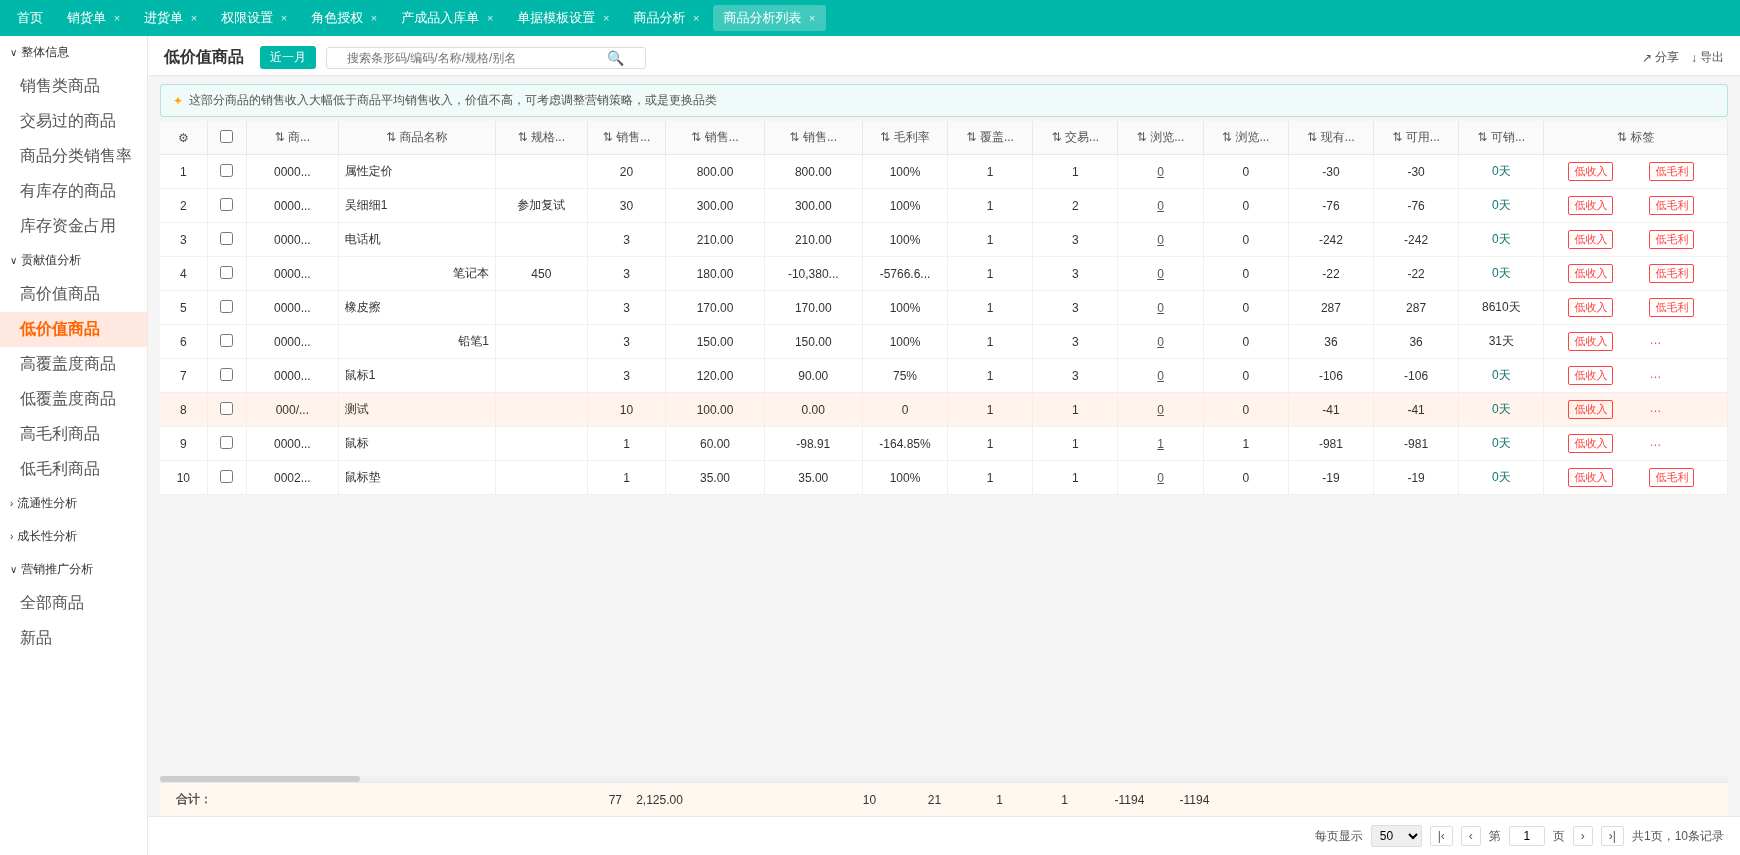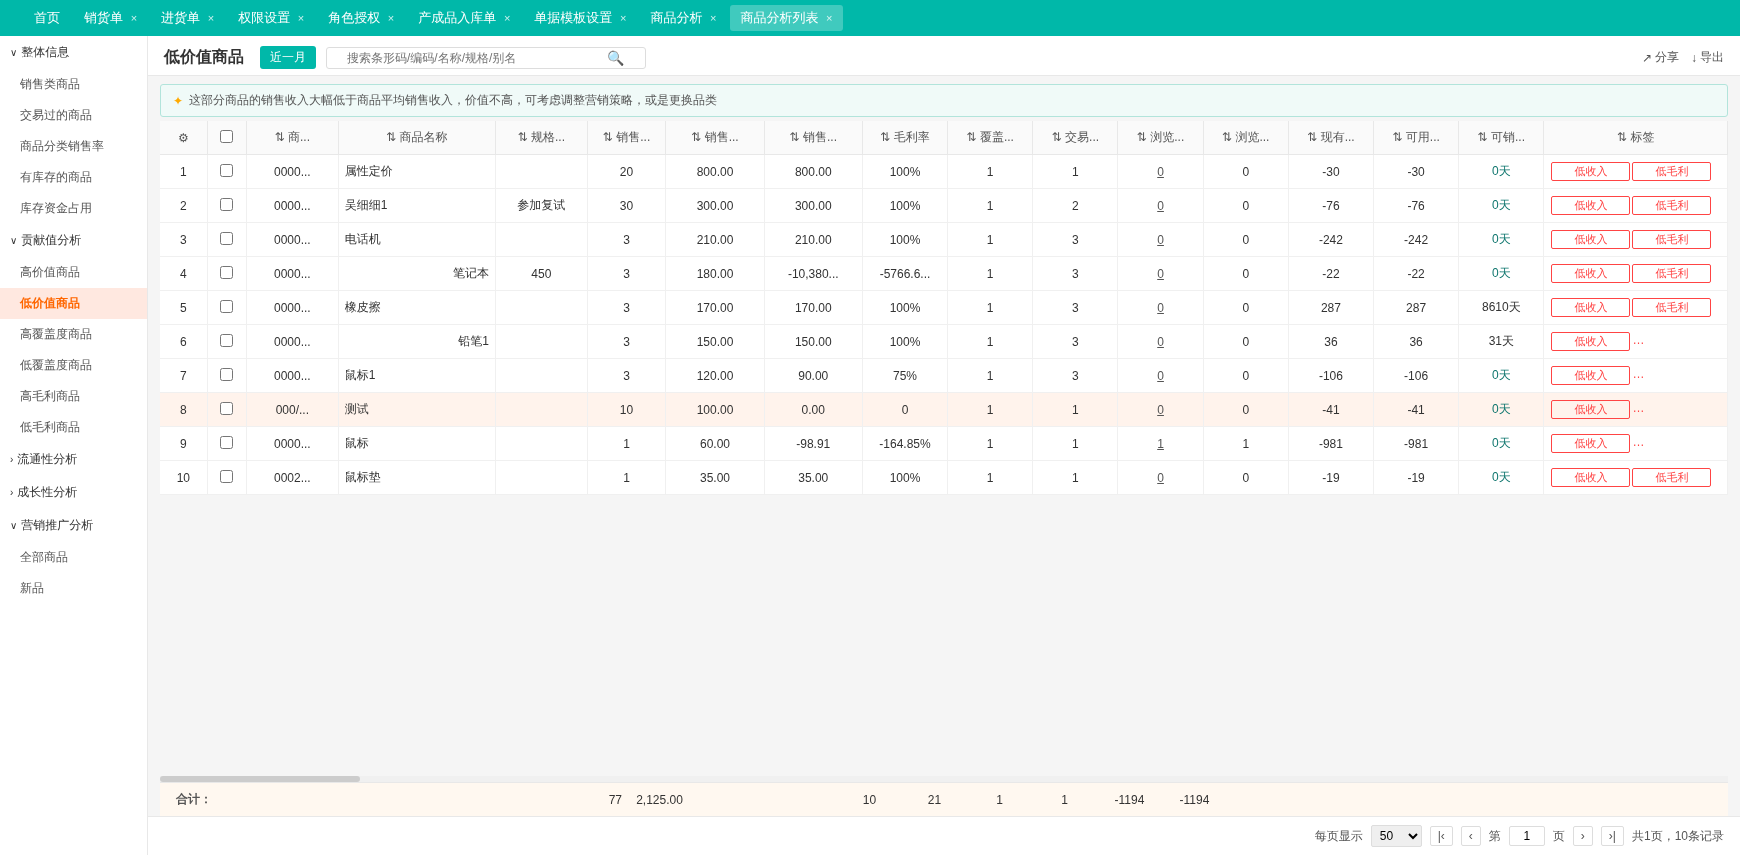--- a/index.html
+++ b/index.html
@@ -1,31 +1,31 @@
 <!DOCTYPE html>
 <html><head>
   <meta charset="utf-8">
   <style>
     * { margin: 0; padding: 0; box-sizing: border-box; }
     body { font-family: 'Microsoft YaHei', Arial, sans-serif; font-size: 12px; background: #f5f5f5; color: #333; width: 1740px; min-height: 855px; overflow-x: hidden; }
 
     
-    .top-nav { display: flex; align-items: center; background: #00b8a9; height: 36px; padding: 0 24px; gap: 4px; }
+    .top-nav { display: flex; align-items: center; background: #00b8a9; height: 36px; padding: 0 7px; gap: 4px; }
     .nav-item { color: #fff; padding: 4px 10px; cursor: pointer; font-size: 13px; white-space: nowrap; border-radius: 3px; }
     .nav-item.active { background: rgba(255,255,255,0.25); }
     .nav-item .close-x { margin-left: 4px; font-size: 11px; opacity: 0.8; }
 
     
     .main-layout { display: flex; height: calc(855px - 36px); }
 
     
     .sidebar { width: 148px; background: #fff; border-right: 1px solid #e8e8e8; overflow-y: auto; flex-shrink: 0; }
     .sidebar-section-title { display: flex; align-items: center; padding: 8px 10px; color: #333; font-size: 12px; cursor: pointer; }
     .sidebar-section-title .arrow { margin-right: 4px; font-size: 10px; }
-    .sidebar-item { padding: 7px 10px 7px 20px; color: #555; cursor: pointer; font-size: 12px; }
+    .sidebar-item { padding: 7px 10px 7px 20px; color: #555; cursor: pointer; font-size: 16px; }
     .sidebar-item.active { background: #ffe8e0; color: #ff6600; font-weight: bold; }
 
     
     .content { flex: 1; display: flex; flex-direction: column; overflow: hidden; background: #f5f5f5; }
 
     
     .content-header { display: flex; align-items: center; padding: 10px 16px 6px 16px; background: #fff; border-bottom: 1px solid #e8e8e8; gap: 10px; }
     .page-title { font-size: 16px; font-weight: bold; color: #333; margin-right: 6px; }
     .time-filter-btn { background: #00b8a9; color: #fff; border: none; border-radius: 3px; padding: 3px 10px; font-size: 12px; cursor: pointer; }
     .search-box { display: flex; border: 1px solid #ddd; border-radius: 3px; padding: 2px 20px; flex: 1; max-width: 320px; }
@@ -38,21 +38,21 @@
     .info-banner { background: #f0faf8; border: 1px solid #b2e4db; margin: 8px 12px 4px 12px; padding: 7px 12px; border-radius: 3px; color: #555; font-size: 12px; display: flex; align-items: center; gap: 6px; }
     .info-banner .star { color: #ffaa00; }
 
     
     .table-wrapper { flex: 1; overflow: auto; margin: 0 12px; }
     table { width: 100%; border-collapse: collapse; background: #fff; table-layout: fixed; }
     thead tr { background: #fafafa; border-bottom: 1px solid #e8e8e8; }
     th { padding: 8px 6px; text-align: center; font-weight: normal; color: #555; font-size: 12px; border-right: 1px solid #e8e8e8; border-bottom: 1px solid #e8e8e8; white-space: nowrap; overflow: hidden; text-overflow: ellipsis; position: relative; }
     td { padding: 7px 6px; text-align: center; border-right: 1px solid #f0f0f0; border-bottom: 1px solid #f0f0f0; white-space: nowrap; overflow: hidden; text-overflow: ellipsis; font-size: 12px; }
     tr.highlighted td { background: #fff3ec; }
-    .tag { display: inline-block; padding: 1px 22px; border-radius: 2px; font-size: 11px; margin: 0 1px; }
+    .tag { display: inline-block; padding: 1px 5px; border-radius: 2px; font-size: 11px; margin: 0 18px; }
     .tag-red { color: #ff4444; border: 1px solid #ff4444; }
     .tag-orange { color: #ff6600; border: 1px solid #ff6600; }
     .tag-hot { background: #ff4444; color: #fff; }
     .link-underline { text-decoration: underline; color: #555; cursor: pointer; }
     .days-red { color: #0f766e; }
 
     
     .footer-summary { background: #fff8f0; border-top: 1px solid #e8e8e8; padding: 8px 16px; display: flex; align-items: center; font-size: 12px; margin: 0 12px; }
     .summary-label { color: #555; margin-right: 20px; font-weight: bold; }
 

